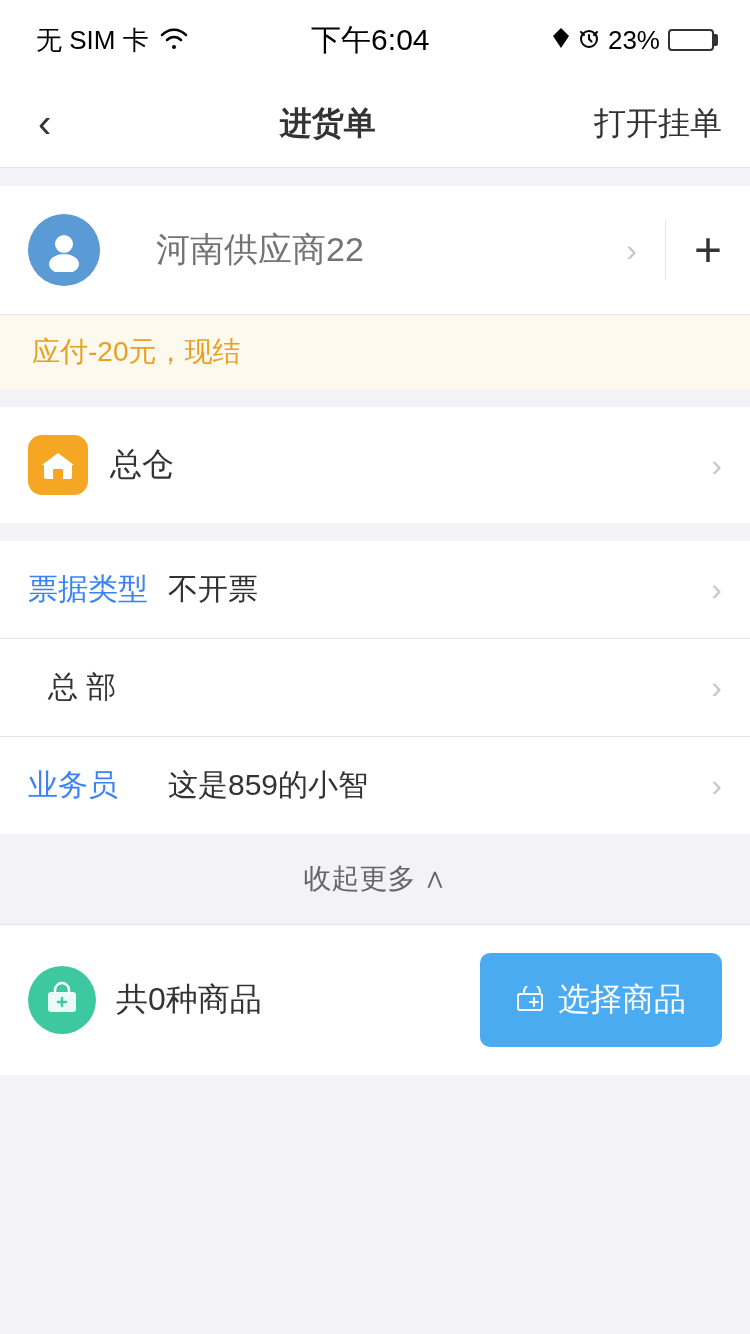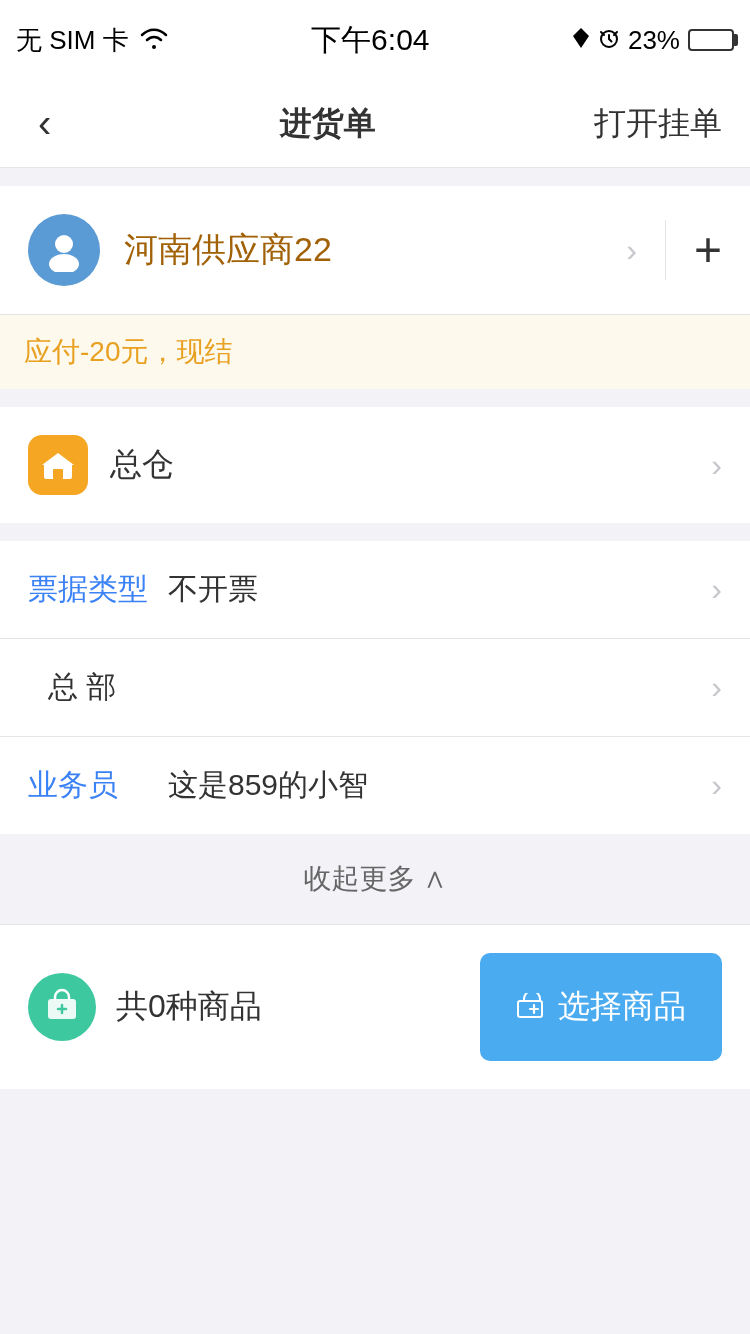--- a/index.html
+++ b/index.html
@@ -15,21 +15,21 @@
     }
 
     
     .status-bar {
       width: 750px;
       height: 80px;
       background: #fff;
       display: flex;
       align-items: center;
       justify-content: space-between;
-      padding: 0 16px;
+      padding: 0 36px;
       font-size: 28px;
       color: #000;
     }
     .status-left {
       display: flex;
       align-items: center;
       gap: 10px;
       font-size: 26px;
     }
     .status-center {
@@ -120,22 +120,23 @@
       background: #5b9bd5;
       display: flex;
       align-items: center;
       justify-content: center;
       margin-right: 24px;
       flex-shrink: 0;
     }
     .supplier-name {
       flex: 1;
       font-size: 34px;
-      color: #a16207;
+      color: #737373;
       font-weight: 500;
+      margin-left: 32px;
     }
     .chevron-right {
       color: #c7c7cc;
       font-size: 32px;
       margin-right: 0;
     }
     .divider-vertical {
       width: 1px;
       height: 60px;
       background: #e5e5e5;
@@ -145,21 +146,21 @@
       font-size: 48px;
       color: #333;
       cursor: pointer;
       line-height: 1;
     }
 
     
     .info-banner {
       width: 750px;
       background: #fef9ed;
-      padding: 18px 24px;
+      padding: 18px 32px;
       font-size: 28px;
       color: #e8a020;
     }
 
     
     .section-row {
       width: 750px;
       background: #fff;
       display: flex;
       align-items: center;
@@ -242,21 +243,21 @@
     .product-count {
       flex: 1;
       font-size: 32px;
       color: #333;
     }
     .select-goods-btn {
       background: #4aabf0;
       color: #fff;
       border: none;
       border-radius: 10px;
-      padding: 32px 36px;
+      padding: 25px 36px;
       font-size: 32px;
       display: flex;
       align-items: center;
       gap: 10px;
       cursor: pointer;
     }
 
     .page-bg {
       background: #f2f2f7;
       min-height: 400px;

